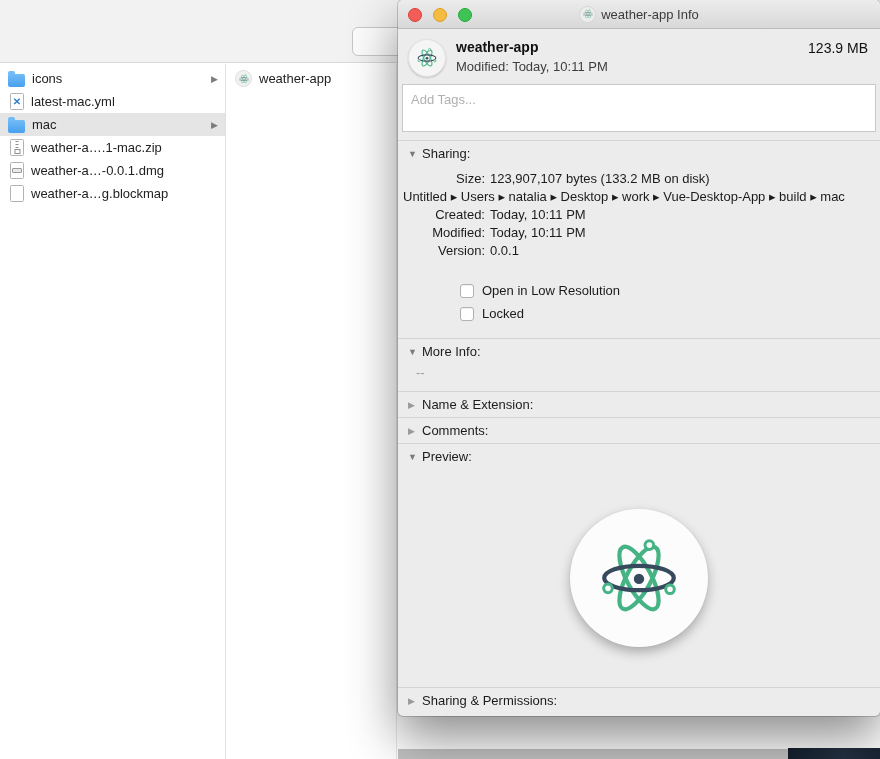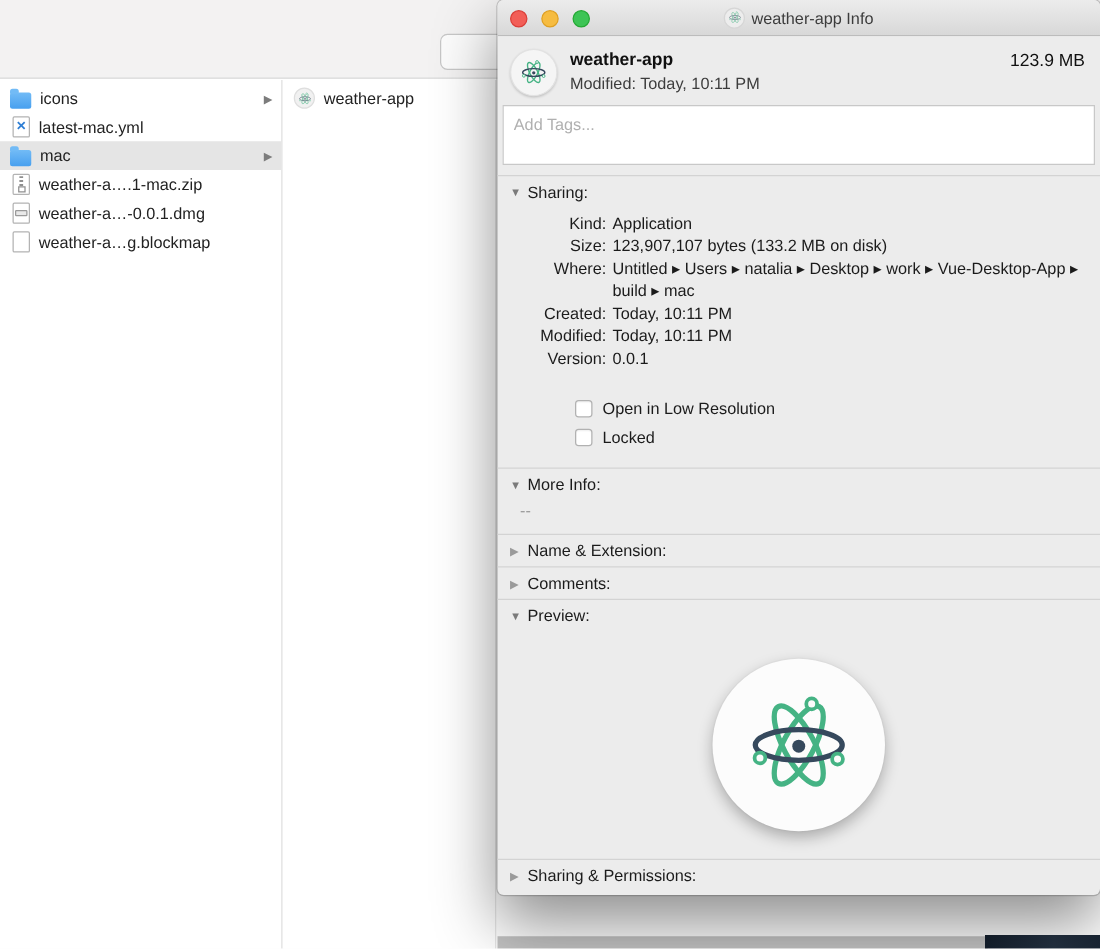--- a/index.html
+++ b/index.html
@@ -204,29 +204,24 @@
       <input type="text" placeholder="Add Tags..." style="">
     </div>
 
     <div class="sec">
       <div class="sec-head">
         <span class="tri">▼</span>
         <span class="sec-label">Sharing:</span>
       </div>
       <div class="kv-rows">
         <div class="kv">
-            <span class="k">Kind:</span>
-            <span class="v">Application</span>
-          </div>
-        <div class="kv">
             <span class="k">Size:</span>
             <span class="v">123,907,107 bytes (133.2 MB on disk)</span>
           </div>
         <div class="kv">
-            <span class="k">Where:</span>
             <span class="v">Untitled ▸ Users ▸ natalia ▸ Desktop ▸ work ▸ Vue-Desktop-App ▸ build ▸ mac</span>
           </div>
         <div class="kv">
             <span class="k">Created:</span>
             <span class="v">Today, 10:11 PM</span>
           </div>
         <div class="kv">
             <span class="k">Modified:</span>
             <span class="v">Today, 10:11 PM</span>
           </div>

